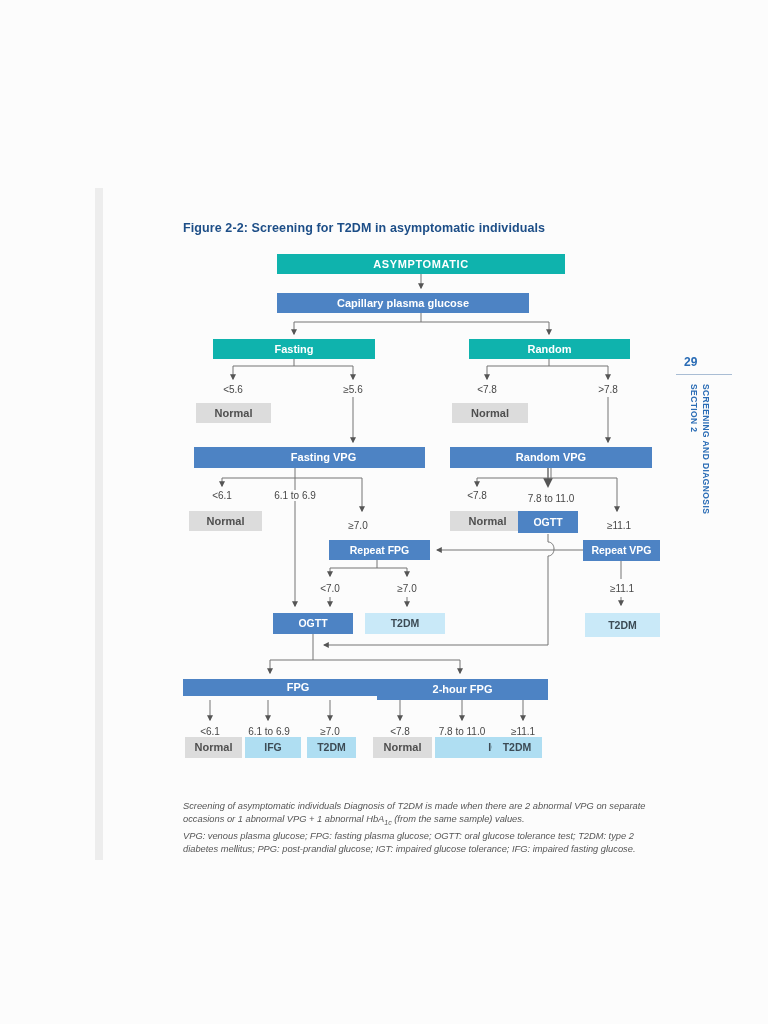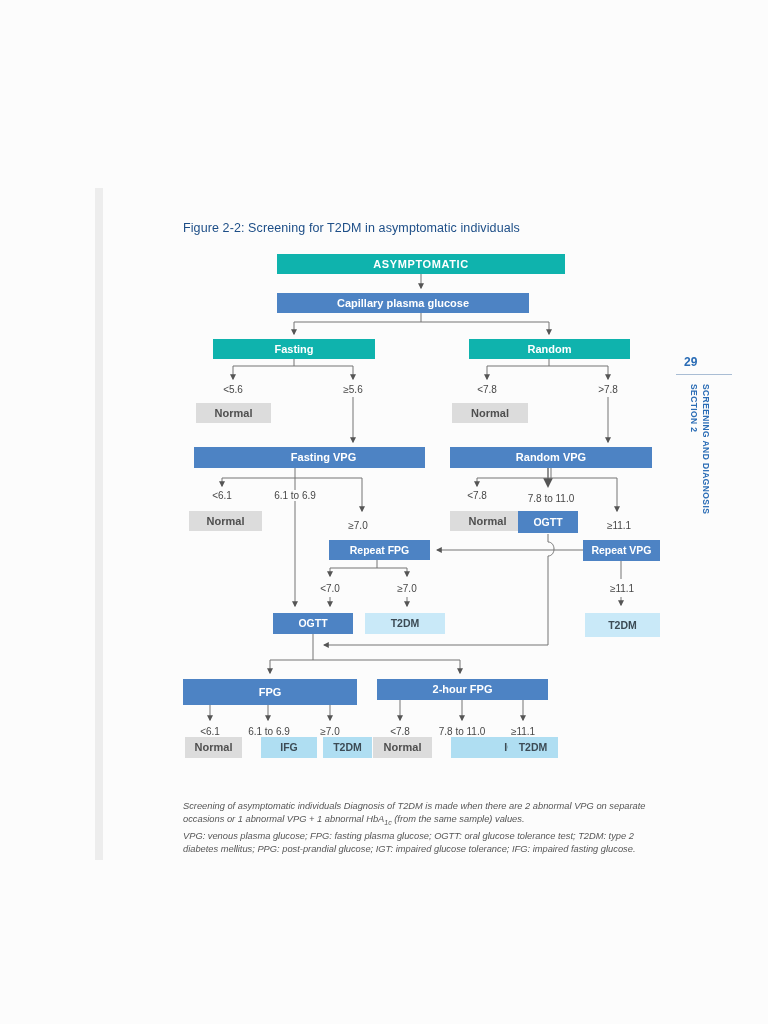--- a/index.html
+++ b/index.html
@@ -1,28 +1,28 @@
 <!DOCTYPE html>
 <html style="--teal: #0fb3ad; --blue: #4d83c4; --pale_blue: #c9e9f8; --light_blue: #afdef2; --gray_box: #dcdcdc; --title: #1d4e87; --sidebar: #2a6cb5; --line: #757575;"><head>
 <meta charset="utf-8">
 <style>
   html,body{margin:0;padding:0;background:#fcfcfc;}
   .page{position:relative;width:768px;height:1024px;background:#fcfcfc;overflow:hidden;
         font-family:"Liberation Sans","DejaVu Sans",sans-serif;}
   .page-edge{position:absolute;left:95px;top:188px;width:8px;height:672px;background:#ededed;}
-  .fig-title{position:absolute;left:183px;top:221px;width:420px;font-size:12.5px;font-weight:normal;
+  .fig-title{position:absolute;left:183px;top:221px;width:420px;font-size:12.5px;font-weight:bold;
              color:var(--title,#1d4e87);letter-spacing:.1px;}
   svg.connectors{position:absolute;left:0;top:0;z-index:1;}
   .node{position:absolute;z-index:2;display:flex;align-items:center;justify-content:center;
         font-size:11px;line-height:1;}
   .teal{background:var(--teal,#0fb3ad);color:#fff;font-weight:bold;}
   .blue{background:var(--blue,#4d83c4);color:#fff;font-weight:bold;}
   .grayb{background:var(--gray_box,#dcdcdc);color:#4f4f4f;font-weight:600;}
   .pale{background:var(--pale_blue,#c9e9f8);color:#3c4b55;font-weight:600;font-size:10.5px;}
-  .lblue{background:var(--light_blue,#afdef2);color:#3c4b55;font-weight:600;font-size:10.5px;margin-left:16px;}
+  .lblue{background:var(--light_blue,#afdef2);color:#3c4b55;font-weight:600;font-size:10.5px;}
   .caps{letter-spacing:.6px;}
   .thr{position:absolute;z-index:3;width:64px;margin-left:-32px;text-align:center;
        font-size:10px;color:#474747;background:#fcfcfc;line-height:1.1;}
   .fnote{position:absolute;left:183px;width:484px;font-style:italic;font-size:9.3px;
          color:#565656;line-height:1.4;z-index:2;}
   .fnote sub{font-size:7px;}
   .pagenum{position:absolute;left:684px;top:355px;font-size:12px;font-weight:bold;
            color:var(--sidebar,#2a6cb5);}
   .pagerule{position:absolute;left:676px;top:374px;width:56px;height:1px;background:#a9bdd4;}
   .vtext{position:absolute;transform-origin:0 0;transform:rotate(90deg);white-space:nowrap;
@@ -113,21 +113,21 @@
   <div class="node grayb" style="left:450px;top:511px;width:75px;height:20px;">Normal</div>
   <div class="node blue" style="left:518px;top:511px;width:60px;height:22px;font-size:10.5px;">OGTT</div>
 
   <div class="node blue" style="left:329px;top:540px;width:101px;height:20px;font-size:10.5px;">Repeat FPG</div>
   <div class="node blue" style="left:583px;top:540px;width:77px;height:21px;font-size:10.5px;">Repeat VPG</div>
 
   <div class="node blue" style="left:273px;top:613px;width:80px;height:21px;font-size:10.5px;">OGTT</div>
   <div class="node pale" style="left:365px;top:613px;width:80px;height:21px;">T2DM</div>
   <div class="node pale" style="left:585px;top:613px;width:75px;height:24px;">T2DM</div>
 
-  <div class="node blue" style="left:183px;top:679px;width:174px;height:26px;">FPG</div>
+  <div class="node blue" style="left:183px;top:679px;width:174px;height:17px;padding-left:28px;">FPG</div>
   <div class="node blue" style="left:377px;top:679px;width:171px;height:21px;">2-hour FPG</div>
 
   <div class="node grayb" style="left:185px;top:737px;width:57px;height:21px;">Normal</div>
   <div class="node lblue" style="left:245px;top:737px;width:56px;height:21px;">IFG</div>
   <div class="node lblue" style="left:307px;top:737px;width:49px;height:21px;">T2DM</div>
   <div class="node grayb" style="left:373px;top:737px;width:59px;height:21px;">Normal</div>
   <div class="node lblue" style="left:435px;top:737px;width:52px;height:21px;padding-left:36px;">IGT</div>
   <div class="node lblue" style="left:492px;top:737px;width:50px;height:21px;">T2DM</div>
 
   <div class="thr" style="left:233px;top:384px;">&lt;5.6</div>

